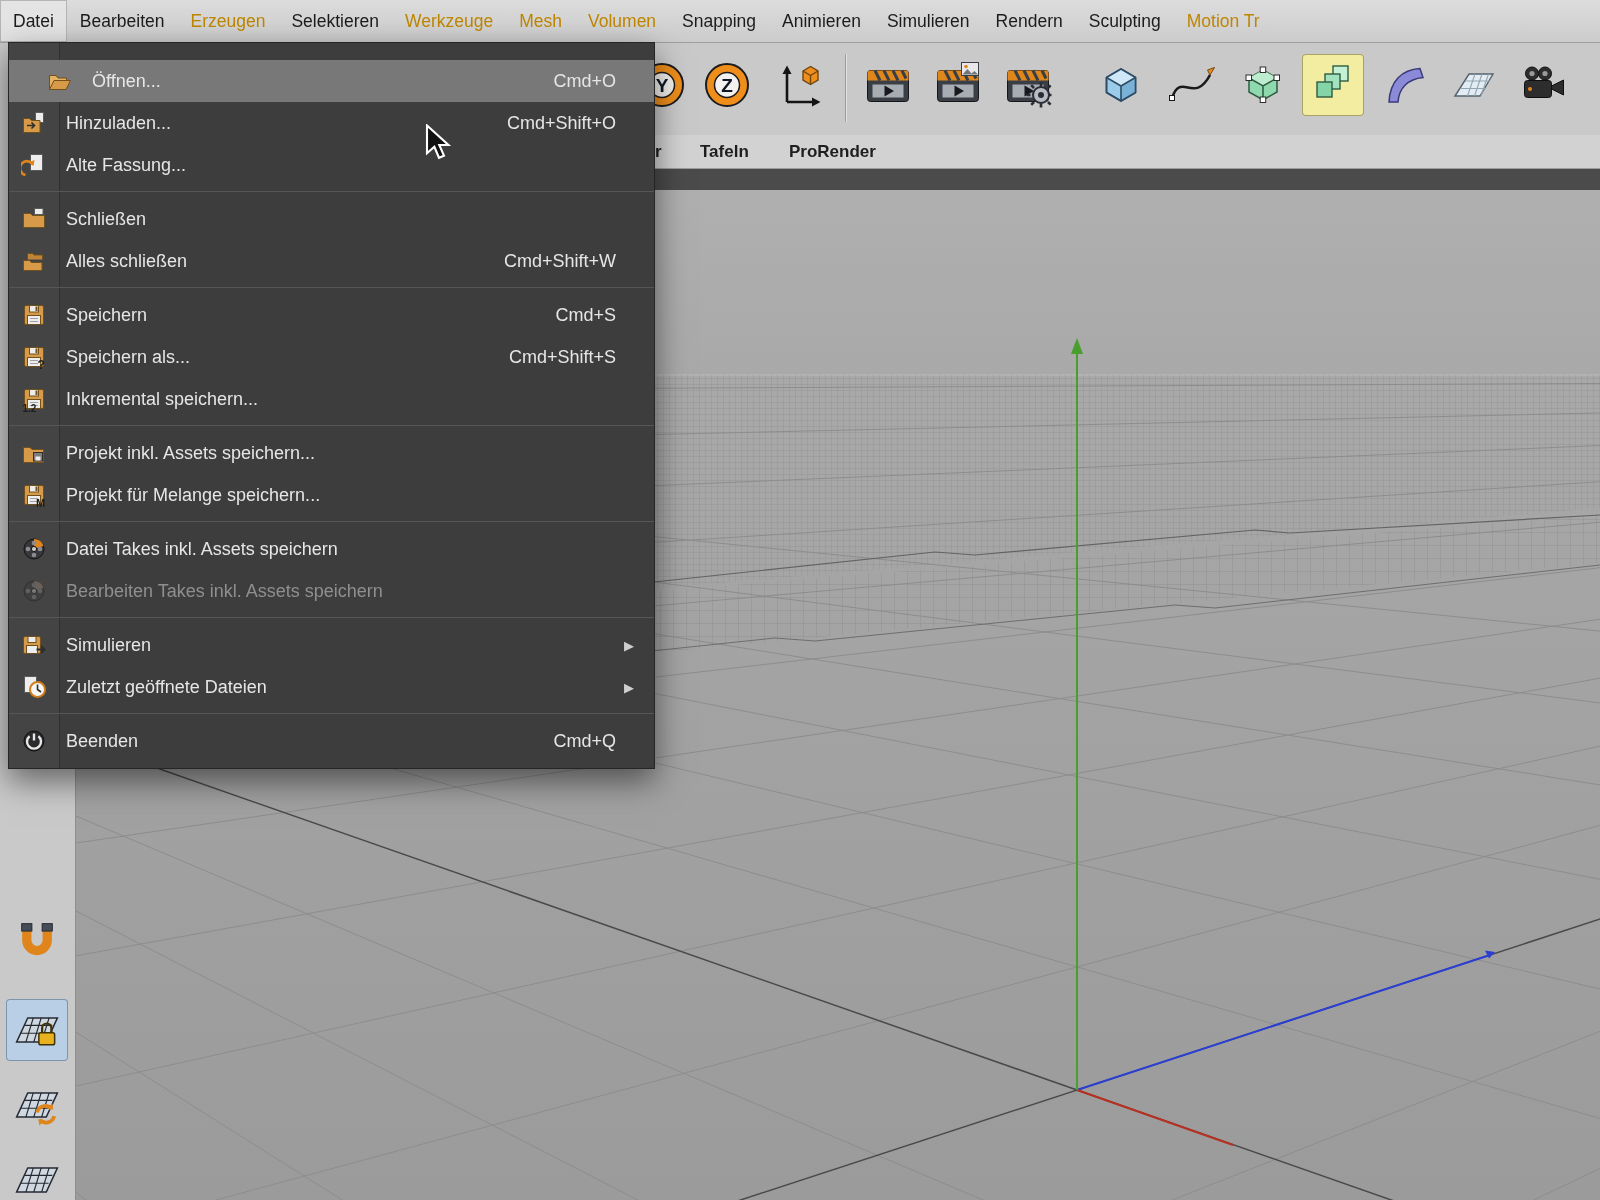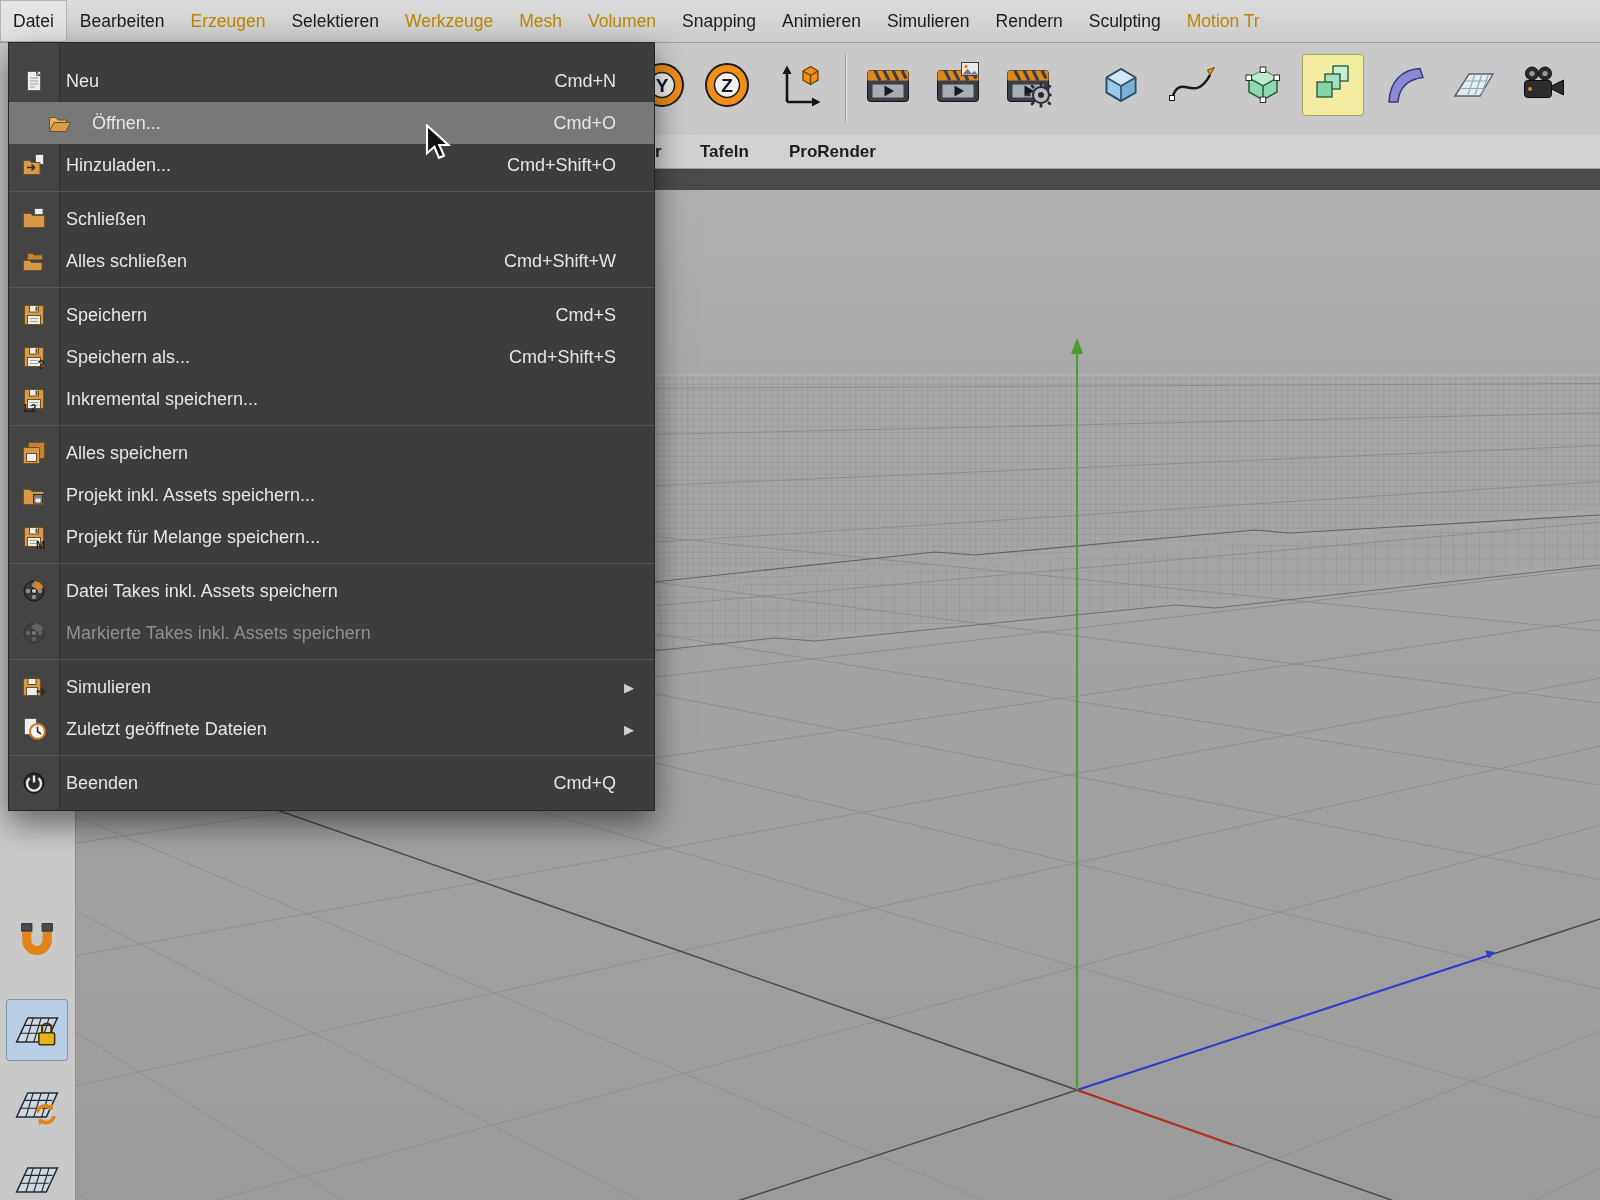--- a/index.html
+++ b/index.html
@@ -286,45 +286,44 @@
       <div class="mb colored">Mesh</div>
       <div class="mb colored">Volumen</div>
       <div class="mb">Snapping</div>
       <div class="mb">Animieren</div>
       <div class="mb">Simulieren</div>
       <div class="mb">Rendern</div>
       <div class="mb">Sculpting</div>
       <div class="mb colored">Motion Tr</div>
     </div>
   <div class="menu" id="filemenu">
-      <div class="mrow">
-        <span class="ic"><svg width="26" height="26" viewBox="0 0 26 26">
-            <rect x="6.5" y="3.5" width="13" height="19" fill="#ededed" stroke="#5a5a5a"></rect>
-            <path d="M15.5 3.5 l4 4 h-4 z" fill="#c2c2c2" stroke="#5a5a5a"></path>
-            <path d="M9 10 h8 M9 13 h8 M9 16 h8 M9 19 h5" stroke="#9a9a9a"></path>
-          </svg></span>
-        <span class="lbl">Neu</span>
-        <span class="sc">Cmd+N</span>
-      </div>
       <div class="mrow hl">
         <span class="ic"><svg width="26" height="26" viewBox="0 0 26 26">
             <path d="M2.5 21.5 V7.5 h6.5 l2 2.5 h8.5 v2.5" fill="#e5b264" stroke="#70511d"></path>
             <path d="M2.5 21.5 l4.5 -9 h16.5 l-4.5 9 z" fill="#d79a49" stroke="#70511d"></path>
           </svg></span>
         <span class="lbl">Öffnen...</span>
         <span class="sc">Cmd+O</span>
       </div>
       <div class="mrow">
         <span class="ic"><svg width="26" height="26" viewBox="0 0 26 26">
             <rect x="14.5" y="2.5" width="8" height="10" fill="#ededed" stroke="#5a5a5a"></rect>
             <path d="M2.5 22.5 V8.5 h6 l2 2 h8.5 v12 z" fill="#d79a49" stroke="#70511d"></path>
             <path d="M6 15.5 h7 m-2.5 -3 l3 3 -3 3" fill="none" stroke="#2e2e2e" stroke-width="1.6"></path>
           </svg></span>
         <span class="lbl">Hinzuladen...</span>
         <span class="sc">Cmd+Shift+O</span>
+      </div>
+      <div class="mrow">
+        <span class="ic"><svg width="26" height="26" viewBox="0 0 26 26">
+            <rect x="9.5" y="2.5" width="12" height="16" fill="#ededed" stroke="#5a5a5a"></rect>
+            <path d="M4.5 23 a7 7 0 1 1 7.5 -10.5" fill="none" stroke="#e0851c" stroke-width="2.6"></path>
+            <path d="M13.5 8 l-1 6 -5 -3.5 z" fill="#e0851c"></path>
+          </svg></span>
+        <span class="lbl">Alte Fassung...</span>
       </div>
       <div class="msep"></div>
       <div class="mrow">
         <span class="ic"><svg width="26" height="26" viewBox="0 0 26 26">
             <rect x="13.5" y="2.5" width="8.5" height="6" fill="#ededed" stroke="#5a5a5a"></rect>
             <path d="M2.5 21.5 V7.5 h7 l2 2 h12 v12 z" fill="#d79a49" stroke="#70511d"></path>
           </svg></span>
         <span class="lbl">Schließen</span>
       </div>
       <div class="mrow">
@@ -364,28 +363,20 @@
             <rect x="3.5" y="3.5" width="19" height="19" rx="1.5" fill="#d79a49" stroke="#70511d"></rect>
             <rect x="8.5" y="3.5" width="9" height="6.5" fill="#ededed" stroke="#70511d"></rect>
             <rect x="14.5" y="4.5" width="2" height="4.5" fill="#70511d"></rect>
             <rect x="6.5" y="13.5" width="13" height="9" fill="#ededed" stroke="#70511d"></rect>
             <path d="M9 16.5 h8 M9 19.5 h8" stroke="#a0a0a0"></path>
             <text x="1.5" y="25.5" font-size="10" font-weight="bold" fill="#1e1e1e" font-family="Liberation Sans,sans-serif">1.2</text>
           </svg></span>
         <span class="lbl">Inkremental speichern...</span>
       </div>
       <div class="msep"></div>
-      <div class="mrow">
-        <span class="ic"><svg width="26" height="26" viewBox="0 0 26 26">
-            <rect x="7.5" y="2.5" width="16" height="16" rx="1" fill="#c18336" stroke="#70511d"></rect>
-            <rect x="2.5" y="7.5" width="16" height="16" rx="1" fill="#d79a49" stroke="#70511d"></rect>
-            <rect x="5.5" y="13.5" width="10" height="8" fill="#ededed" stroke="#70511d"></rect>
-          </svg></span>
-        <span class="lbl">Alles speichern</span>
-      </div>
       <div class="mrow">
         <span class="ic"><svg width="26" height="26" viewBox="0 0 26 26">
             <path d="M2.5 22.5 V7.5 h6.5 l2 2 h11.5 v13 z" fill="#d79a49" stroke="#70511d"></path>
             <rect x="12.5" y="12.5" width="9" height="8.5" fill="#7e7e7e" stroke="#2e2e2e"></rect>
             <rect x="14.5" y="16.5" width="5" height="4" fill="#ededed"></rect>
           </svg></span>
         <span class="lbl">Projekt inkl. Assets speichern...</span>
       </div>
       <div class="mrow">
         <span class="ic"><svg width="26" height="26" viewBox="0 0 26 26">
@@ -414,21 +405,21 @@
       <div class="mrow dis">
         <span class="ic"><svg width="26" height="26" viewBox="0 0 26 26">
             <circle cx="13" cy="13" r="10" fill="#38383c" stroke="#141414"></circle>
             <path d="M13 13 L13 3 A10 10 0 0 1 22.5 10 z" fill="#e0851c"></path>
             <circle cx="13" cy="7" r="2.3" fill="#8c8c90"></circle>
             <circle cx="13" cy="19" r="2.3" fill="#8c8c90"></circle>
             <circle cx="7" cy="13" r="2.3" fill="#8c8c90"></circle>
             <circle cx="19" cy="13" r="2.3" fill="#8c8c90"></circle>
             <circle cx="13" cy="13" r="2.6" fill="#c8c8c8" stroke="#141414"></circle>
           </svg></span>
-        <span class="lbl">Markierte Takes inkl. Assets speichern</span>
+        <span class="lbl">Bearbeiten Takes inkl. Assets speichern</span>
       </div>
       <div class="msep"></div>
       <div class="mrow">
         <span class="ic"><svg width="26" height="26" viewBox="0 0 26 26">
             <rect x="2.5" y="4.5" width="17" height="17" rx="1.5" fill="#d79a49" stroke="#70511d"></rect>
             <rect x="7" y="4.5" width="8" height="6" fill="#ededed" stroke="#70511d"></rect>
             <rect x="5.5" y="13.5" width="11" height="8" fill="#ededed" stroke="#70511d"></rect>
             <path d="M15.5 17.5 h8 m-3.5 -3.5 l3.5 3.5 -3.5 3.5" fill="none" stroke="#2e2e2e" stroke-width="2"></path>
           </svg></span>
         <span class="lbl">Simulieren</span>

